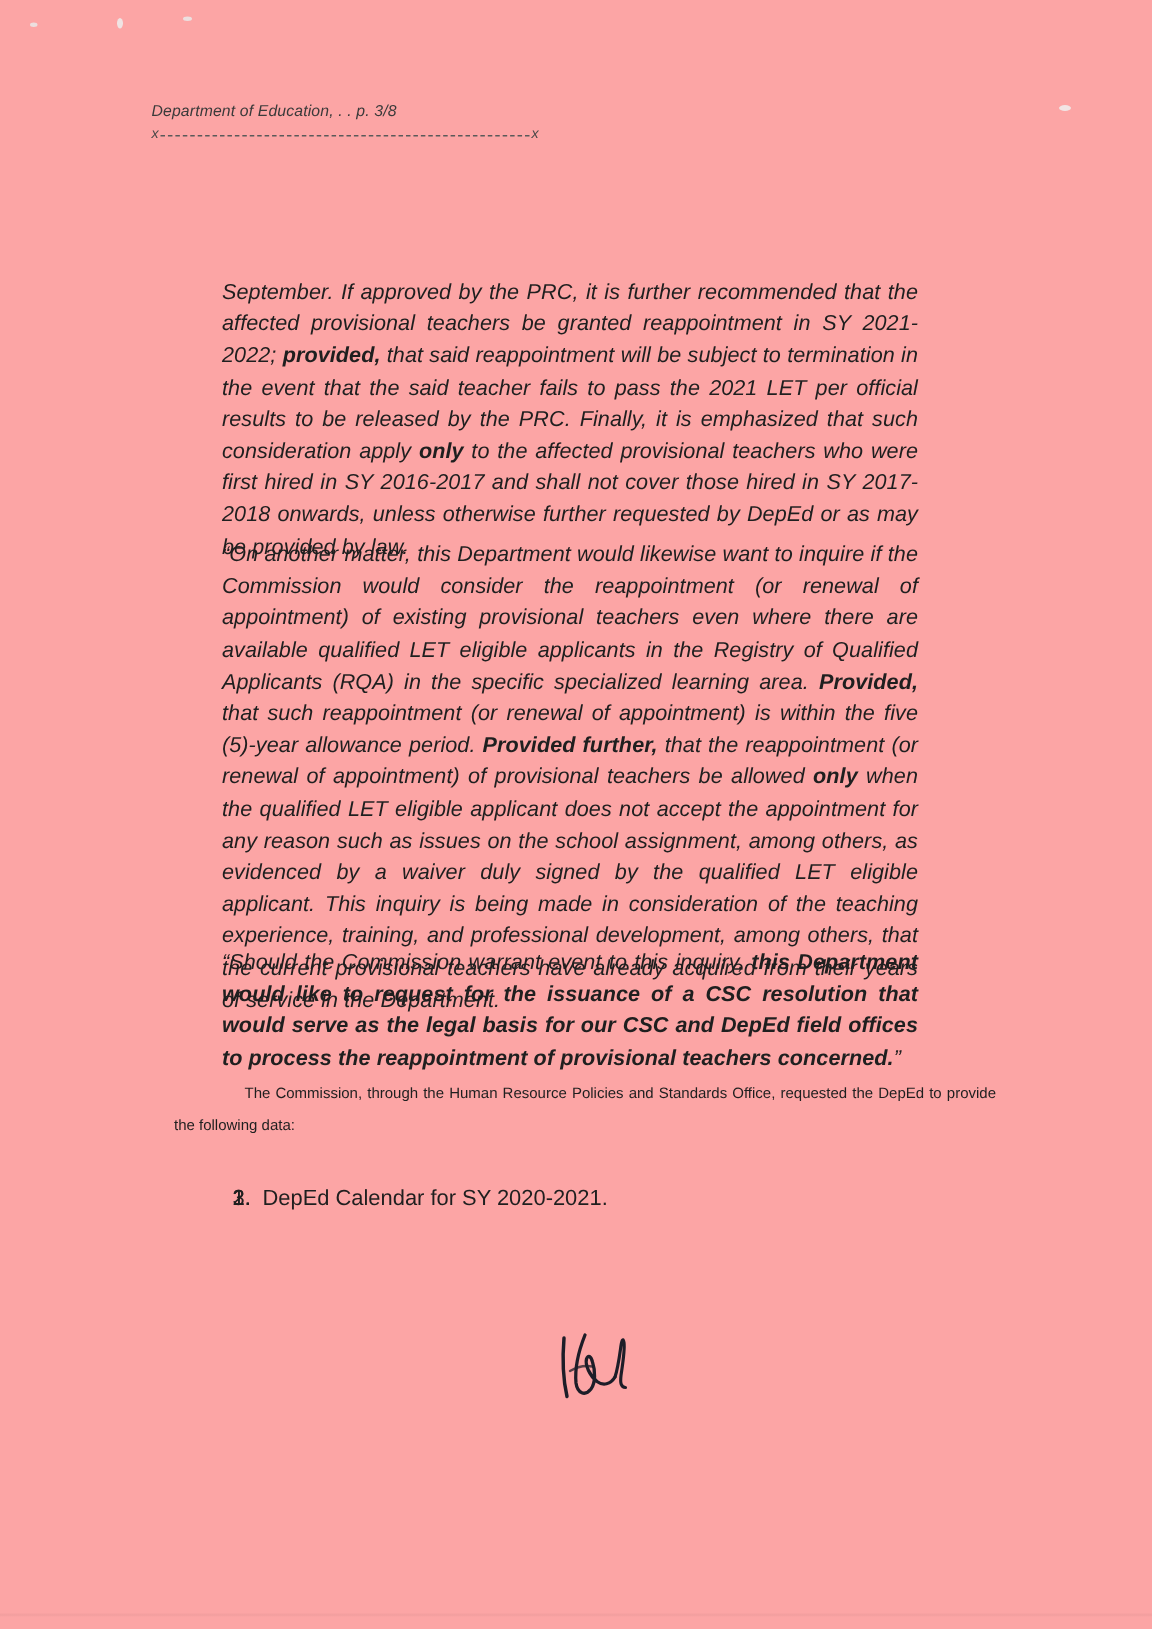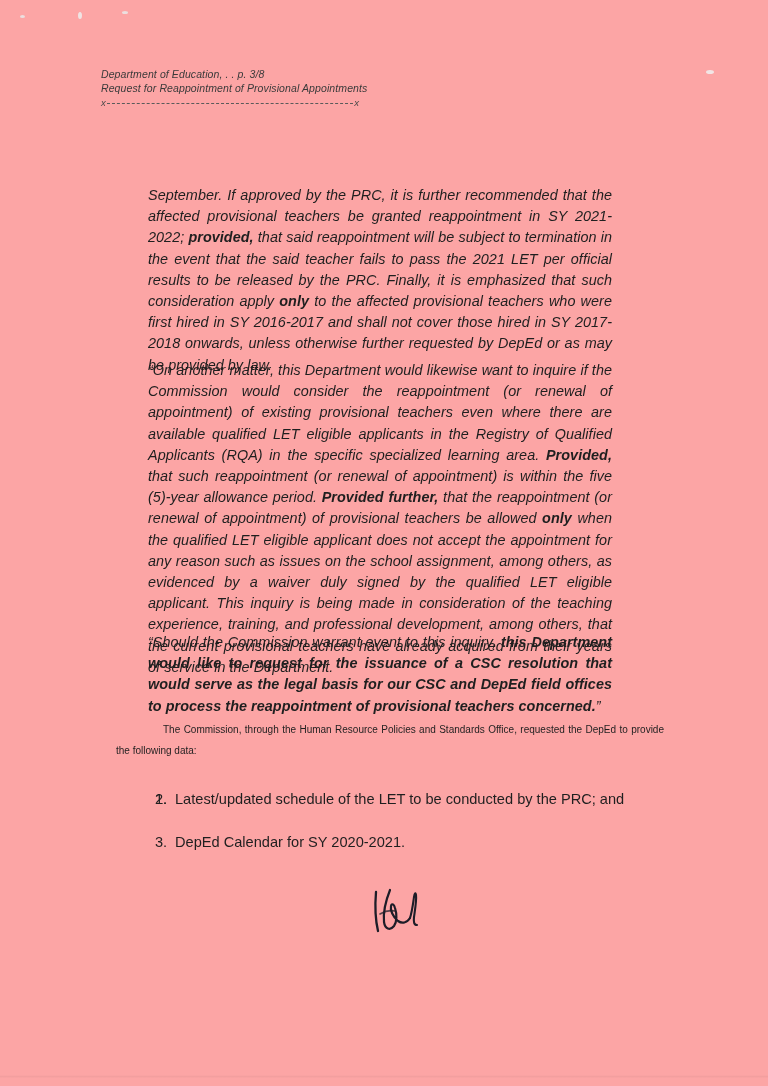--- a/index.html
+++ b/index.html
@@ -153,21 +153,20 @@
 
 <div class="page">
 
   <span class="speck s1"></span>
   <span class="speck s2"></span>
   <span class="speck s3"></span>
   <span class="speck s4"></span>
 
   <div class="doc-header">
     <div class="hline">Department of Education, . . p. 3/8</div>
-    <div class="hline">Request for Reappointment of Provisional Appointments</div>
     <div class="rule-row">
       <span class="endmark">x</span>
       <span class="dashes"></span>
       <span class="endmark">x</span>
     </div>
   </div>
 
   <div class="body-block" style="top:161px;">
     <p><span>September.  If approved by the PRC, it is further recommended that the affected provisional teachers be granted reappointment in SY 2021-2022; </span><b>provided,</b><span> that said reappointment will be subject to termination in the event that the said teacher fails to pass the 2021 LET per official results to be released by the PRC.  Finally, it is emphasized that such consideration apply </span><b>only</b><span> to the affected provisional teachers who were first hired in SY 2016-2017 and shall not cover those hired in SY 2017-2018 onwards, unless otherwise further requested by DepEd or as may be provided by law.</span></p>
   </div>
@@ -181,21 +180,20 @@
   </div>
 
   <div class="lower" style="top:713px;">
     <p class="para">The Commission, through the Human Resource Policies and Standards Office, requested the DepEd to provide the following data:</p>
     <ol class="numlist">
       <li class="first">
         <span class="num">1.</span>
       </li>
       <li>
         <span class="num">2.</span>
-        <span>Latest/updated schedule of the LET to be conducted by the PRC; and</span>
       </li>
       <li>
         <span class="num">3.</span>
         <span>DepEd Calendar for SY 2020-2021.</span>
       </li>
     </ol>
   </div>
 
   <div class="initials">
     <svg viewBox="0 0 66 56" xmlns="http://www.w3.org/2000/svg" aria-hidden="true">

